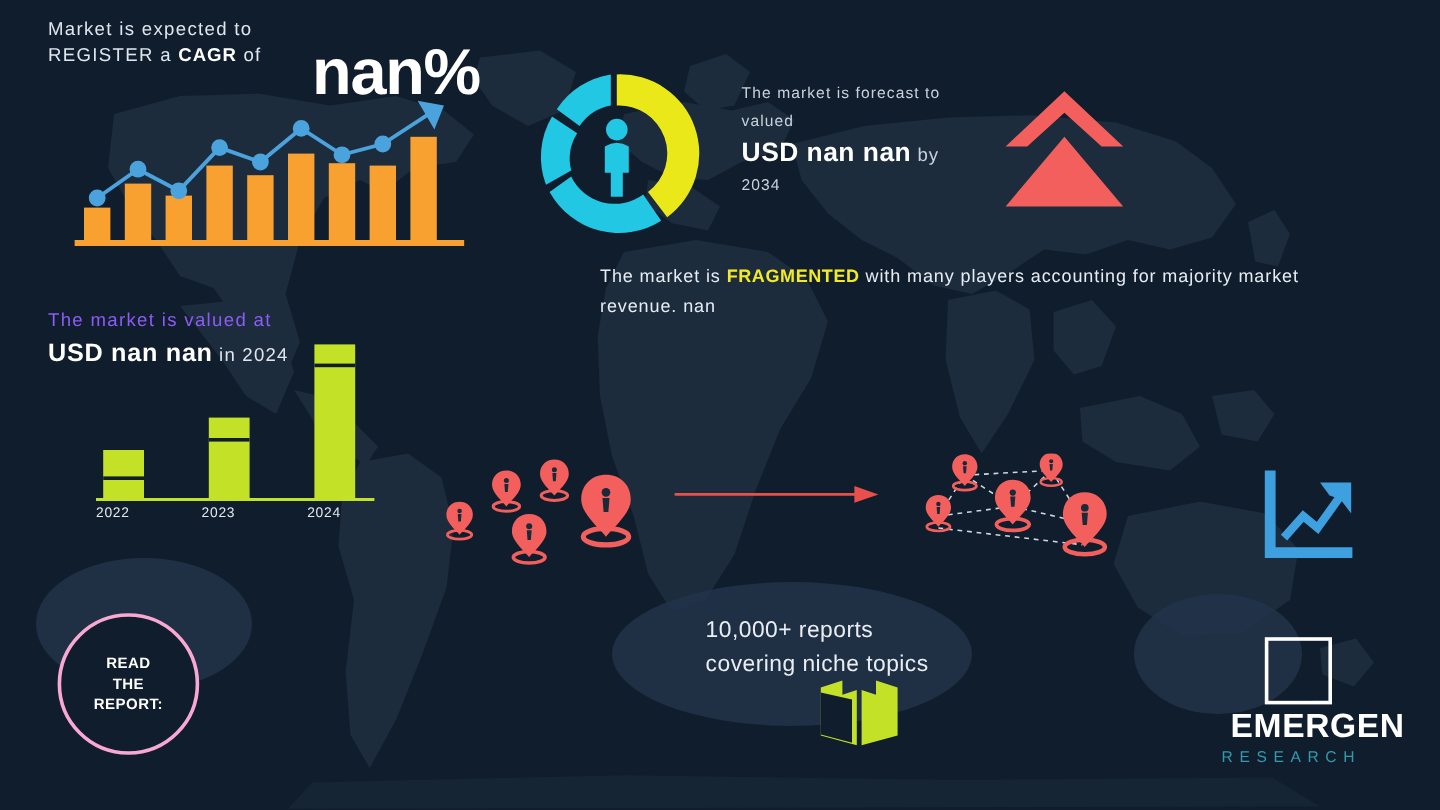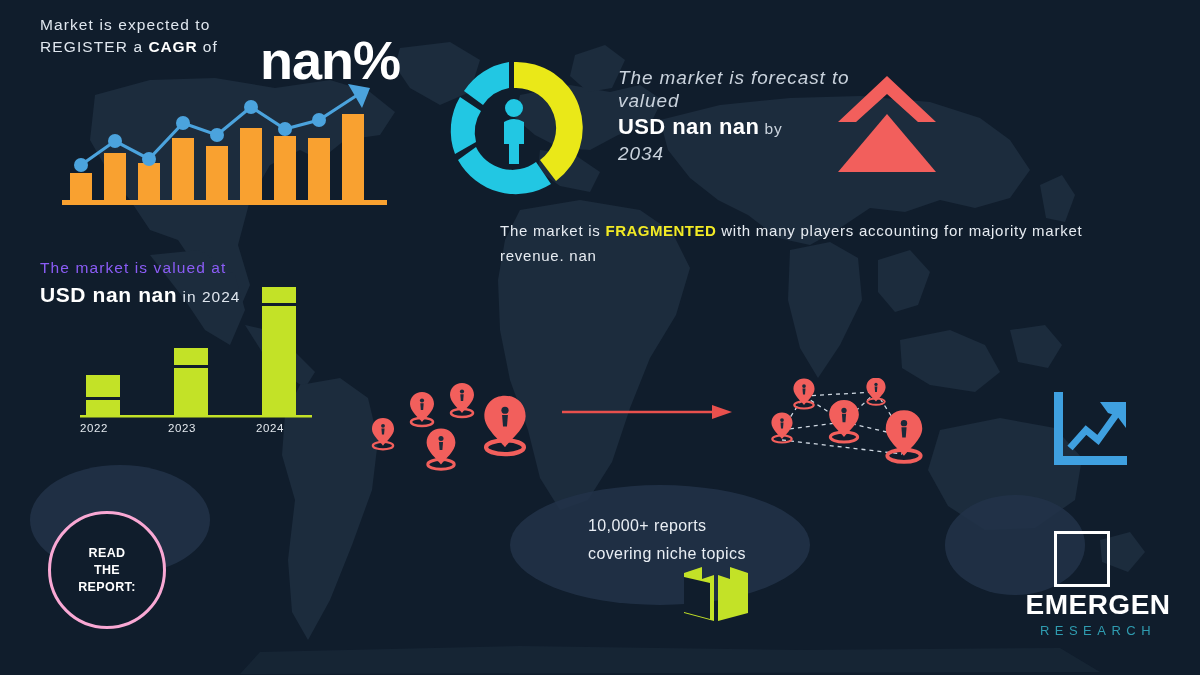--- a/index.html
+++ b/index.html
@@ -42,21 +42,21 @@
 
   
   #orange-chart { left: 62px; top: 78px; width: 325px; height: 130px; }
 
   
   #donut { left: 438px; top: 52px; width: 152px; height: 152px; }
 
   
   #forecast-block { left: 618px; top: 66px; width: 270px; }
   .fc-small {
-    font-size: 19px; color: #c9d2dc; letter-spacing: 0.9px; line-height: 23px; font-style: italic;
+    font-size: 13px; color: #c9d2dc; letter-spacing: 0.9px; line-height: 23px;
   }
   .fc-big {
     font-size: 22px; font-weight: bold; color: #ffffff;
     letter-spacing: 0.4px; line-height: 30px; display: inline;
   }
   .fc-by { font-size: 15.5px; color: #c9d2dc; font-weight: normal; letter-spacing: 0.9px; }
 
   
   #chevrons { left: 832px; top: 72px; width: 110px; height: 105px; }
 
@@ -108,21 +108,21 @@
     display: flex; align-items: center; justify-content: center;
   }
   #read-circle-label {
     font-size: 12.5px; font-weight: bold; color: #ffffff;
     text-align: center; line-height: 17px; letter-spacing: 0.4px;
   }
 
   
   #reports-block { left: 588px; top: 512px; width: 260px; }
   .rep-line {
-    font-size: 16px; color: #e9eef4; letter-spacing: 0.4px; line-height: 28px;
+    font-size: 19px; color: #e9eef4; letter-spacing: 0.4px; line-height: 28px;
   }
   #book-icon { left: 680px; top: 563px; width: 72px; height: 62px; }
 
   
   #logo { left: 1018px; top: 531px; width: 160px; height: 116px; }
   #logo-square {
     position: absolute; left: 36px; top: 0; width: 56px; height: 56px;
     border: 3px solid #ffffff;
     overflow: hidden;
   }
@@ -131,21 +131,21 @@
     width: 16px; height: 16px;
     border-right: 3px solid #3ec0d6; border-bottom: 3px solid #3ec0d6;
   }
   #logo-name {
     position: absolute; left: 0; top: 58px; width: 160px;
     text-align: center; font-size: 28px; font-weight: bold;
     color: #ffffff; letter-spacing: 0.5px; line-height: 32px;
   }
   #logo-sub {
     position: absolute; left: 0; top: 92px; width: 160px;
-    text-align: center; font-size: 13px; color: #2f9cb0;
+    font-size: 13px; color: #2f9cb0;
     letter-spacing: 5.5px; line-height: 16px;
   }
 </style>
 </head>
 <body>
 
 <div id="stage">
 
   <svg id="worldmap" viewBox="0 0 1200 675" preserveAspectRatio="none">
     <rect x="0" y="0" width="1200" height="675" fill="#101d2c"></rect>

